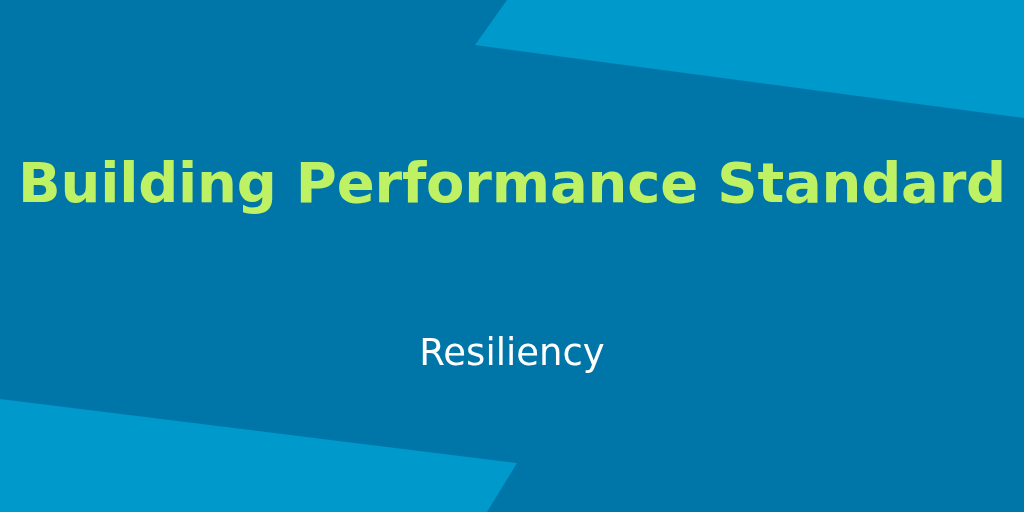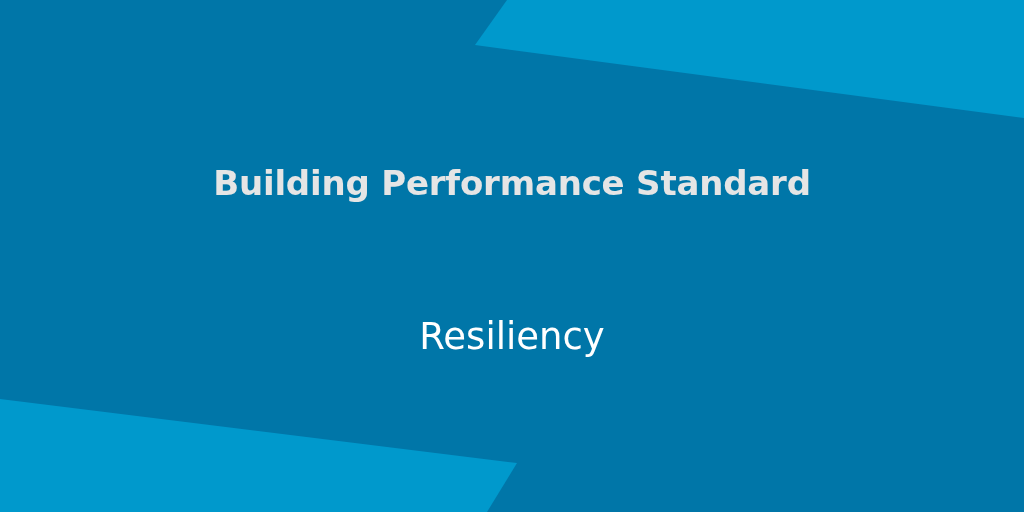--- a/index.html
+++ b/index.html
@@ -32,33 +32,33 @@
     z-index: 2;
   }
   .title {
     margin: 0;
     padding: 0;
     position: absolute;
     left: 0;
     right: 0;
     top: 146px;
     text-align: center;
-    color: #e5e5e5;
+    color: #bef264;
     font-family: "DejaVu Sans", "Liberation Sans", sans-serif;
     font-weight: 700;
-    font-size: 34px;
+    font-size: 56px;
     line-height: 74px;
     letter-spacing: -0.2px;
     white-space: normal;
   }
   .title .line {
     display: block;
   }
   .subtitle {
-    margin: 0;
+    margin: 16px;
     padding: 0;
     position: absolute;
     left: 0;
     right: 0;
     top: 314px;
     text-align: center;
     color: #ffffff;
     font-family: "DejaVu Sans", "Liberation Sans", sans-serif;
     font-weight: 400;
     font-size: 37px;

